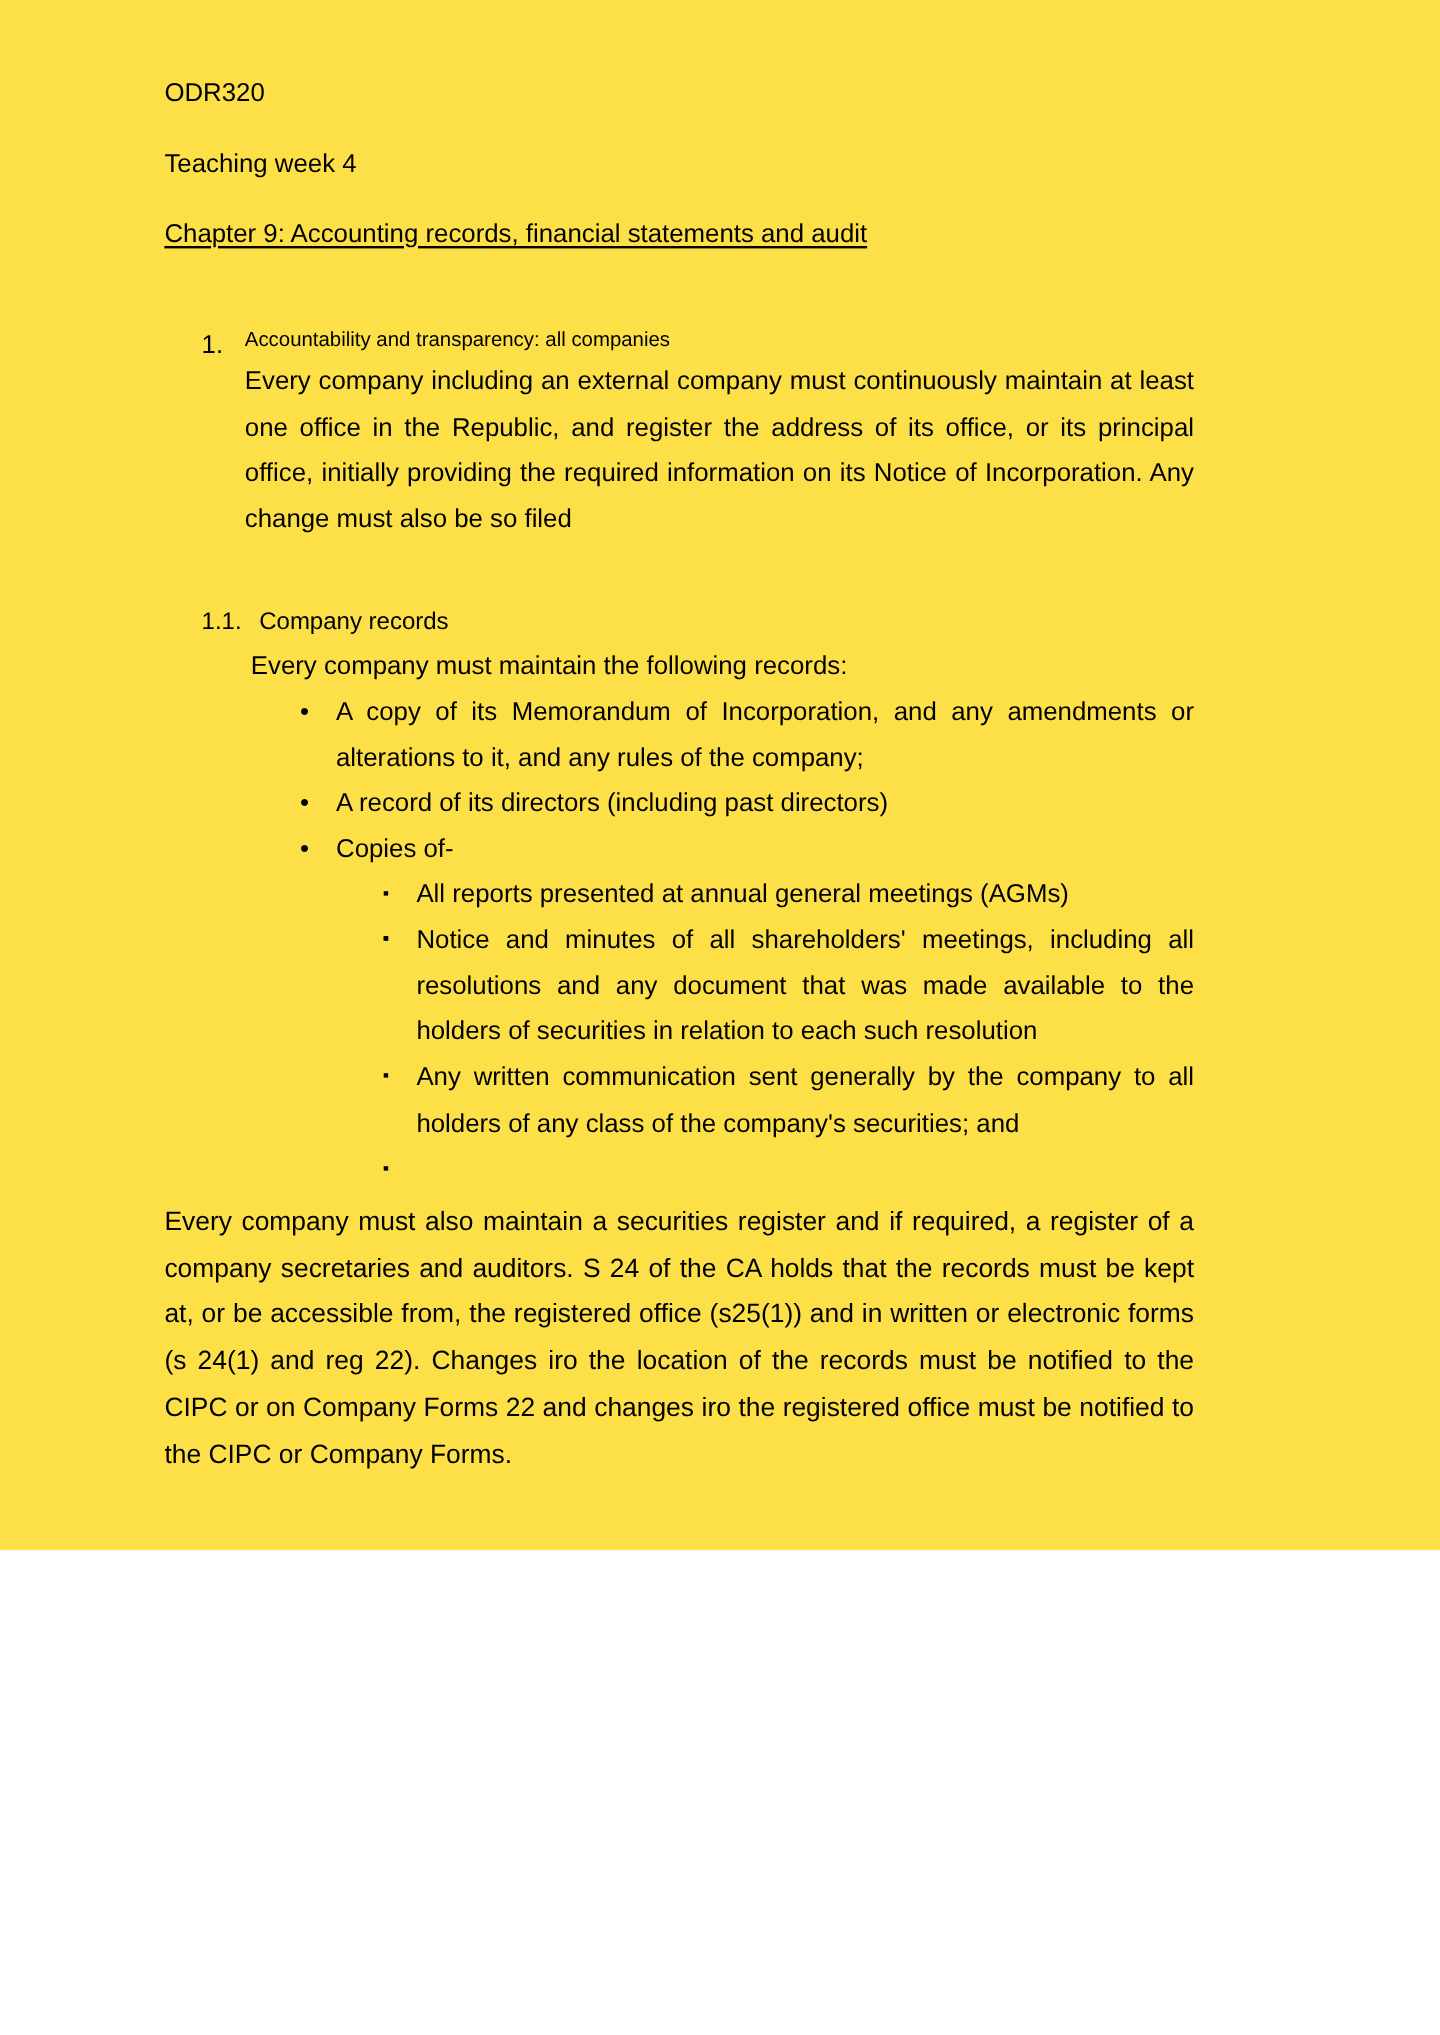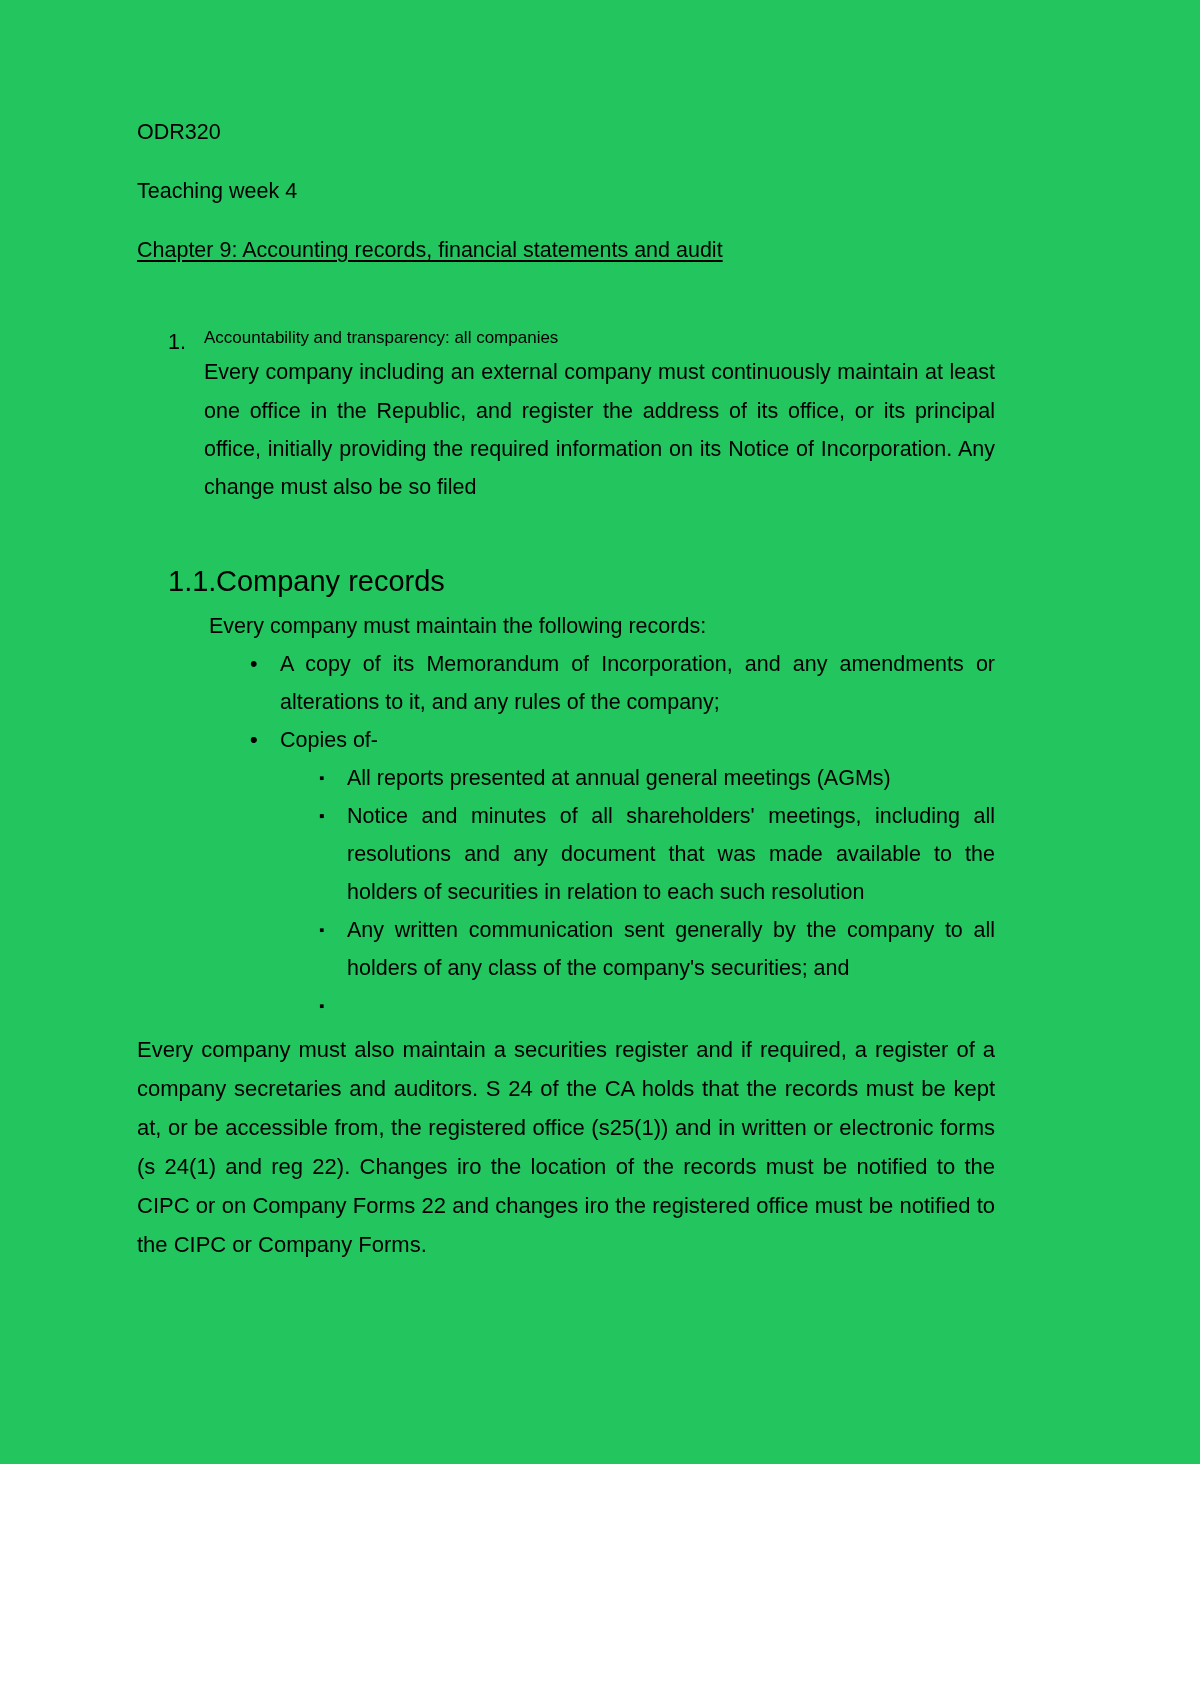--- a/index.html
+++ b/index.html
@@ -7,24 +7,24 @@
     padding: 0;
     background: #ffffff;
   }
   body {
     font-family: "Liberation Sans", sans-serif;
     color: #000000;
   }
   .page {
     position: relative;
     width: 1200px;
-    height: 1464px;
-    background: #22c55e;
+    height: 1292px;
+    background: #fde047;
     box-sizing: border-box;
-    padding: 120px 205px 0 137px;
+    padding: 65px 205px 0 137px;
     overflow: hidden;
   }
   .doc-body {
     font-size: 21.5px;
     line-height: 1.0;
     color: #000;
   }
 
   
   .title-line {
@@ -68,21 +68,21 @@
   }
 
   
   .gap-sm { height: 44px; }
   .gap-md { height: 50px; }
 
   
   .sub-head {
     position: relative;
     padding-left: 79px;
-    font-size: 29px;
+    font-size: 20px;
     line-height: 1.77;
   }
   .sub-head .sub-marker {
     position: absolute;
     left: 31px;
     top: 0;
     width: 52px;
   }
   .sub-lead {
     padding-left: 72px;
@@ -176,20 +176,21 @@
 
     <ul class="bullets">
 
       <li class="bullet-item">
         <span class="dot">•</span>
         <span>A copy of its Memorandum of Incorporation, and any amendments or alterations to it, and any rules of the company;</span>
       </li>
 
       <li class="bullet-item nojustify">
         <span class="dot">•</span>
+        <span>A record of its directors (including past directors)</span>
       </li>
 
       <li class="bullet-item nojustify">
         <span class="dot">•</span>
         <span>Copies of-</span>
       </li>
 
       <ul class="subbullets">
         <li class="subbullet-item nojustify">
           <span class="sq">▪</span>

